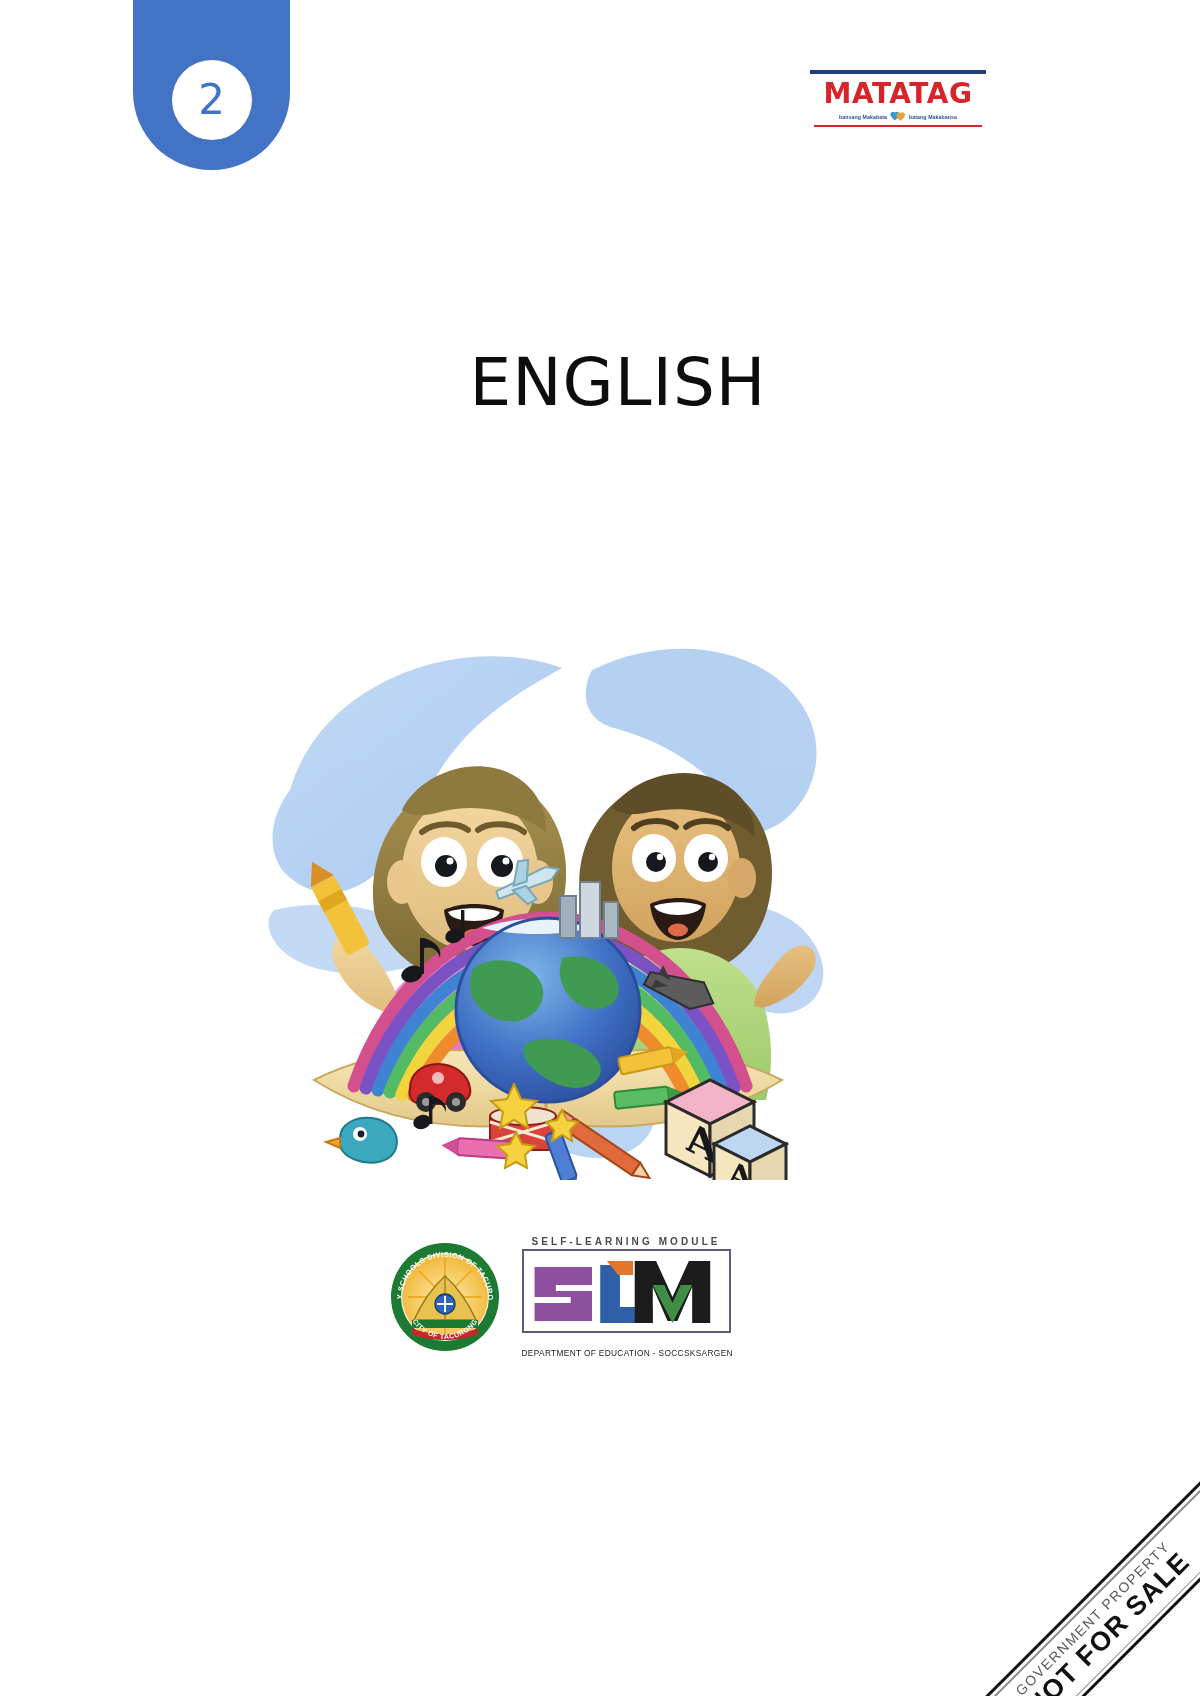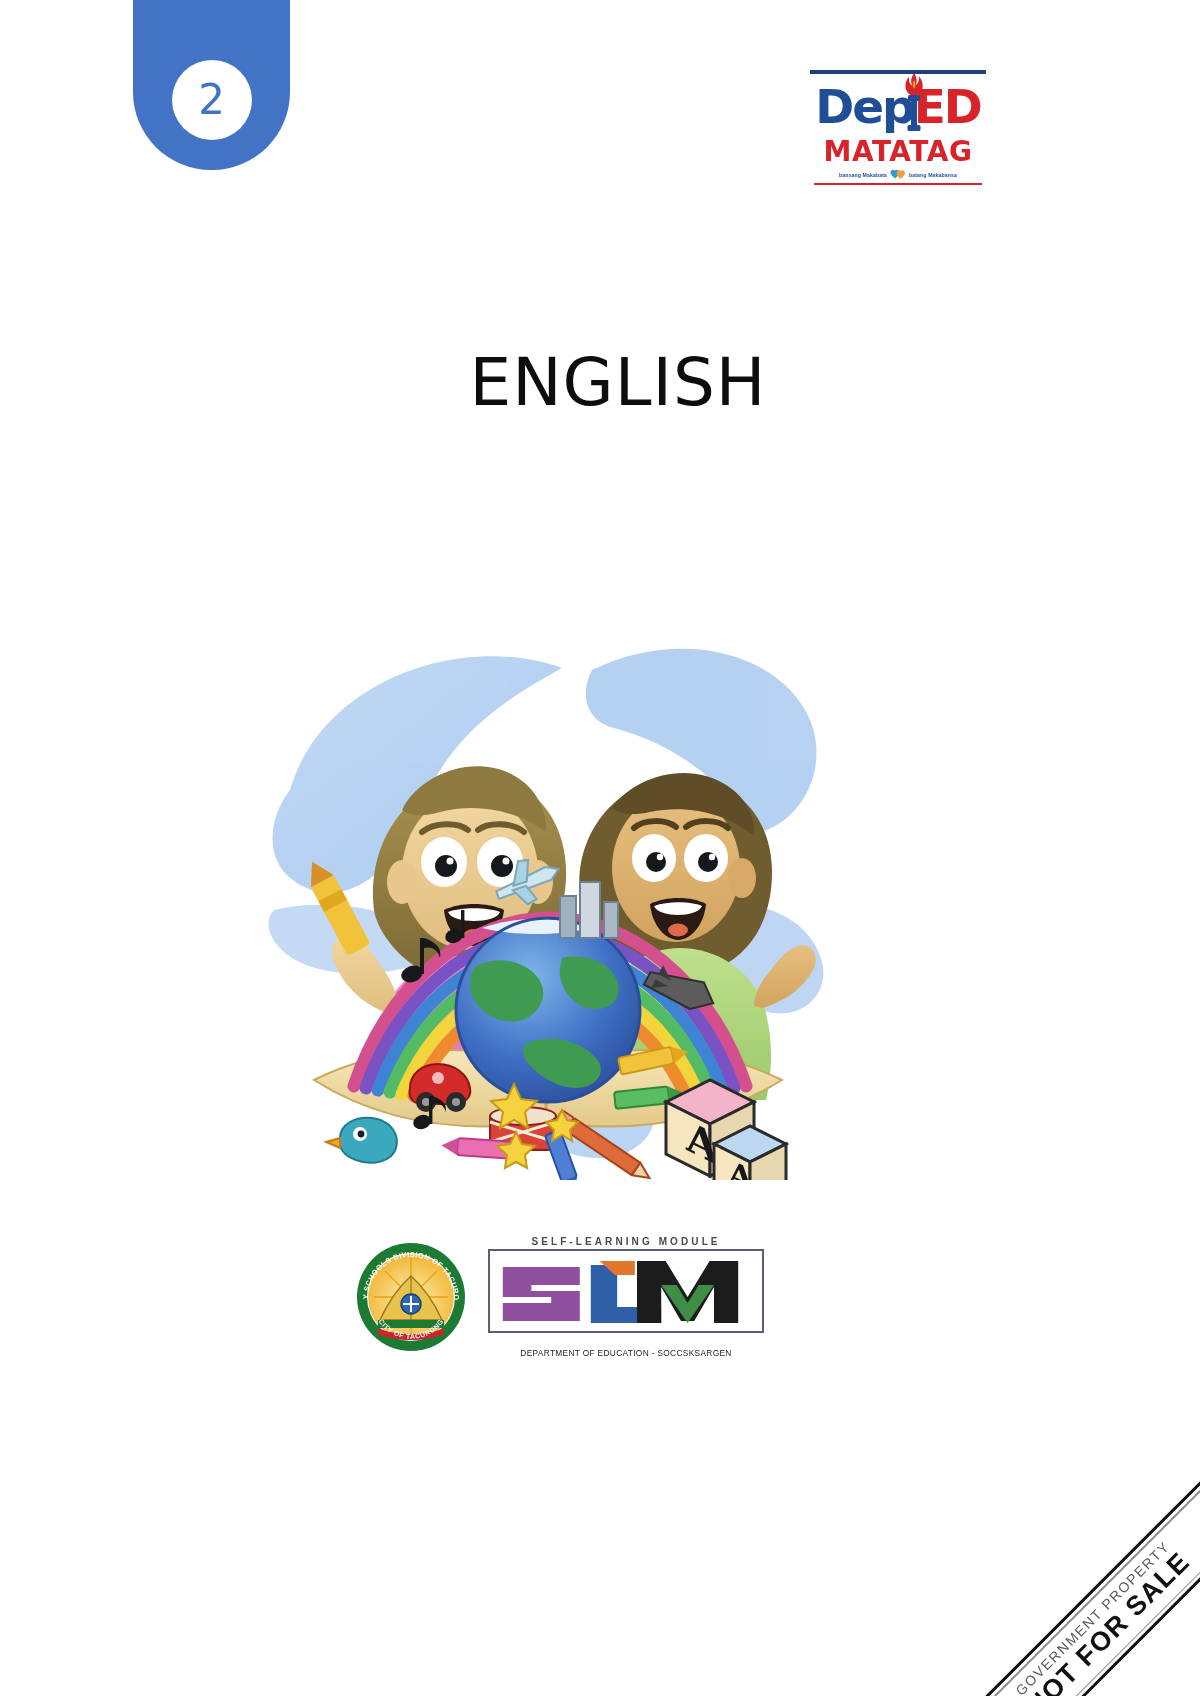--- a/index.html
+++ b/index.html
@@ -163,21 +163,21 @@
     height: 130px;
     display: flex;
     align-items: center;
     justify-content: center;
     gap: 22px;
   }
   .division-seal { width: 110px; height: 110px; flex: 0 0 auto; }
   .division-seal svg { display:block; width:100%; height:100%; }
 
   .slm-logo {
-    width: 276px;
+    width: 209px;
     flex: 0 0 auto;
     text-align: center;
   }
   .slm-top-label {
     font-size: 10px;
     letter-spacing: 3.1px;
     color: #4a4a4a;
     font-weight: bold;
     font-family: "Liberation Sans", sans-serif;
     margin-bottom: 2px;
@@ -250,30 +250,20 @@
 <body>
 
 <div class="page">
 
   <div class="grade-badge">
     <div class="grade-circle">2</div>
   </div>
 
   <div class="deped-logo">
     <div class="deped-rule"></div>
-    <div class="deped-wordmark">
-      <span class="deped-dep">Dep</span><span class="deped-ed">ED</span>
-      <svg class="torch" viewBox="0 0 26 62">
-        <path d="M13 1 C9 7 10 11 11.5 14 C8.5 12 7.5 8 8 5 C4 9 3.5 15 6 19.5 C8 23 12 24 13 24 C14 24 18.5 23 20.5 19 C23 14.5 21.5 8 18 4.5 C18.5 8.5 17 11.5 14.5 13.5 C16 10.5 16.5 6 13 1 Z" fill="#d8232a"></path>
-        <path d="M13 8 C11 12 12 15 13 17 C14.5 15 15 12 13 8 Z" fill="#f0a22e"></path>
-        <rect x="7" y="23" width="12" height="6" rx="1.5" fill="#1f4e96"></rect>
-        <rect x="10" y="29" width="6" height="24" fill="#1f4e96"></rect>
-        <rect x="6.5" y="53" width="13" height="6" rx="1.5" fill="#1f4e96"></rect>
-      </svg>
-    </div>
     <div class="matatag">MATATAG</div>
     <div class="matatag-sub">
       <span>bansang Makabata</span>
       <svg class="matatag-heart" viewBox="0 0 32 22">
         <path d="M10 3 C6 0 1 2 1 7 C1 12 8 17 10 19 C12 17 19 12 19 7 C19 2 14 0 10 3 Z" fill="#2e9bd6"></path>
         <path d="M21 4 C18 1 13 3 13 8 C13 13 19 18 21 20 C23 18 30 13 30 8 C30 3 25 1 21 4 Z" fill="#e8a33d"></path>
       </svg>
       <span>batang Makabansa</span>
     </div>
     <div class="matatag-rule"></div>

